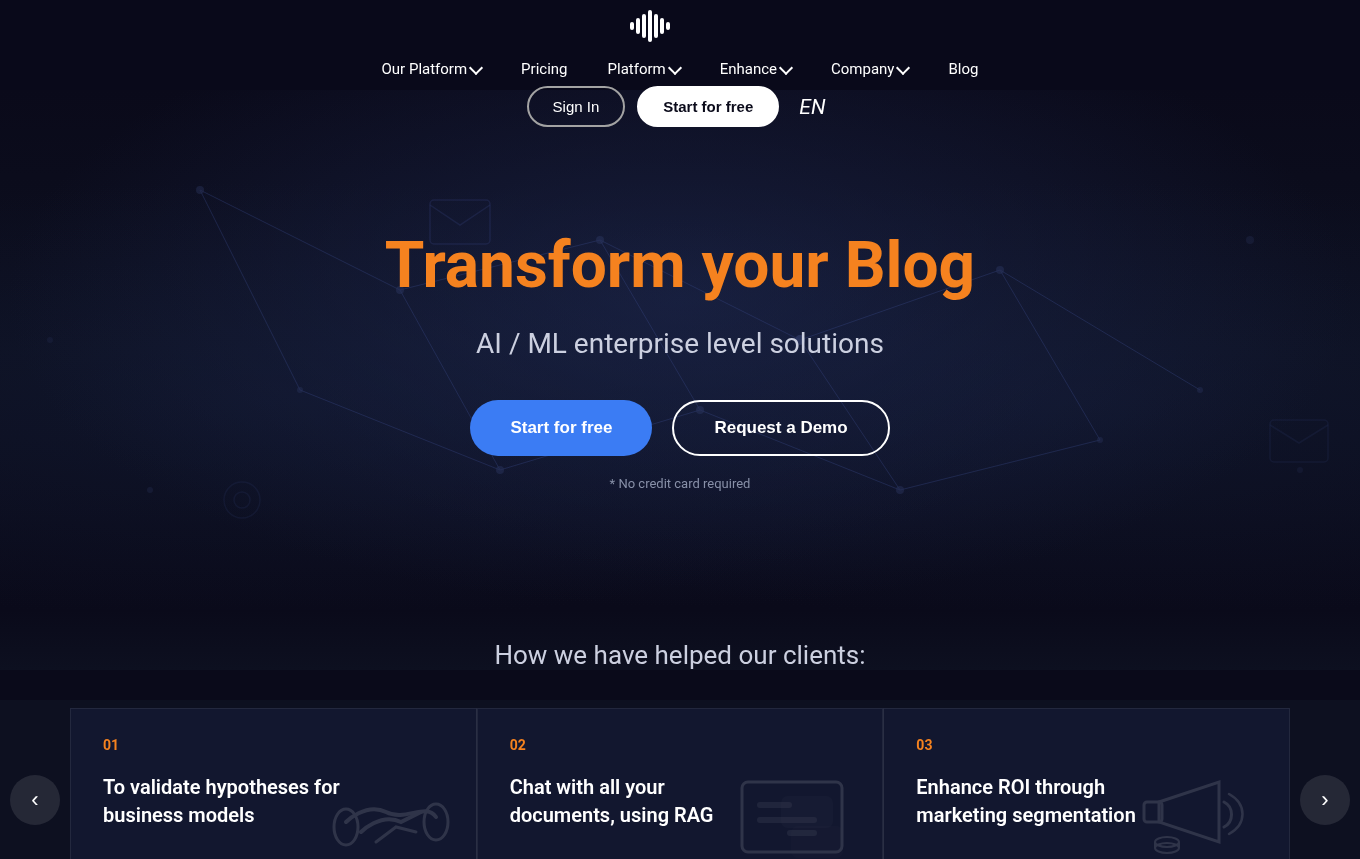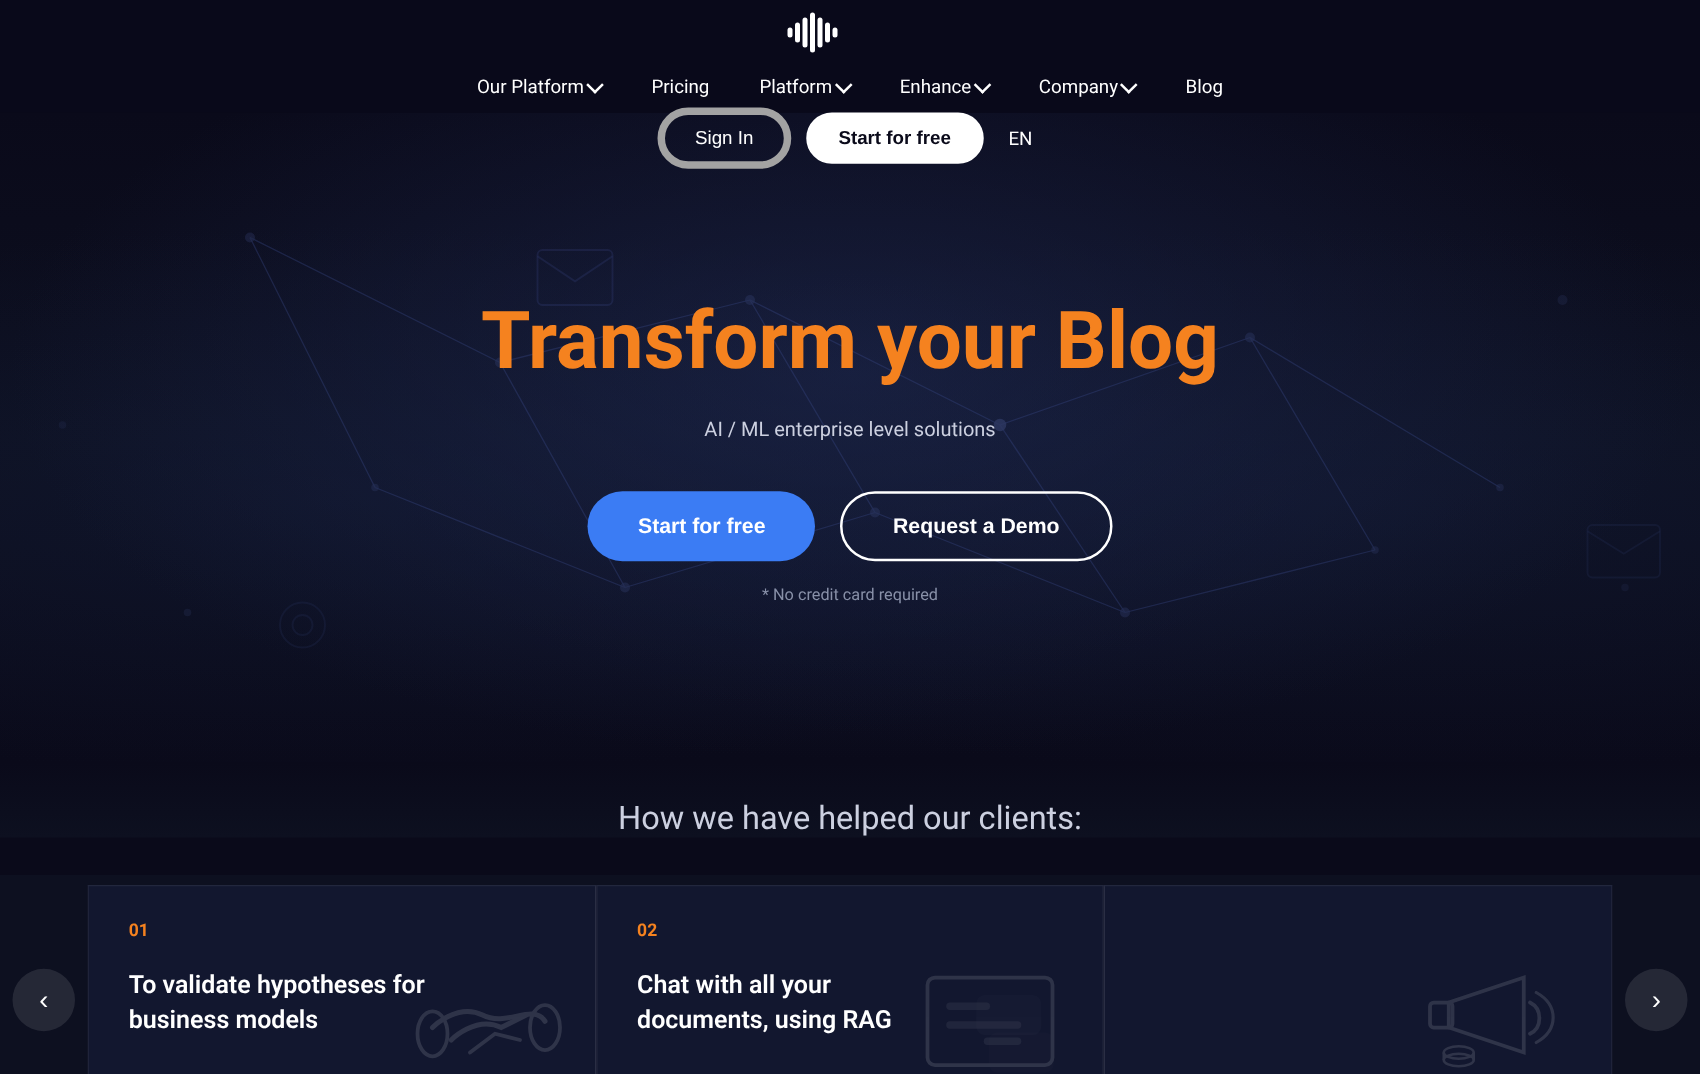--- a/index.html
+++ b/index.html
@@ -60,44 +60,45 @@
       transform: rotate(45deg);
       margin-top: -3px;
     }
     .nav-right {
       display: flex;
       align-items: center;
       gap: 12px;
     }
     .btn-signin {
       padding: 10px 24px;
-      border: 6px solid #a3a3a3;
+      border: 2px solid #a3a3a3;
       border-radius: 25px;
       background: transparent;
       color: #fff;
       font-size: 15px;
       cursor: pointer;
       white-space: nowrap;
     }
     .btn-start {
       padding: 10px 24px;
       border: 2px solid #fff;
       border-radius: 25px;
       background: #fff;
       color: #0a0a1a;
       font-size: 15px;
       font-weight: 600;
       cursor: pointer;
       white-space: nowrap;
     }
     .lang-btn {
       color: #fff;
-      font-size: 15px;
+      font-size: 21px;
       cursor: pointer;
       padding: 4px 8px;
+      font-style: italic;
     }
 
     
     .hero {
       position: relative;
       width: 100%;
       min-height: 520px;
       display: flex;
       flex-direction: column;
       align-items: center;
@@ -131,21 +132,21 @@
       max-width: 800px;
     }
     .hero-title {
       font-size: 64px;
       font-weight: 700;
       color: #f5821f;
       line-height: 1.15;
       margin-bottom: 24px;
     }
     .hero-subtitle {
-      font-size: 16px;
+      font-size: 28px;
       color: #ccd0e0;
       margin-bottom: 40px;
       font-weight: 400;
     }
     .hero-buttons {
       display: flex;
       gap: 20px;
       justify-content: center;
       margin-bottom: 20px;
     }
@@ -397,20 +398,22 @@
         <rect x="25" y="30" width="35" height="6" rx="3" fill="white" opacity="0.5"></rect>
         <rect x="25" y="45" width="60" height="6" rx="3" fill="white" opacity="0.5"></rect>
         <rect x="55" y="58" width="30" height="6" rx="3" fill="white" opacity="0.5"></rect>
 
         <rect x="50" y="25" width="50" height="30" rx="6" fill="white" opacity="0.15" stroke="white" stroke-width="2"></rect>
         <rect x="60" y="55" width="50" height="30" rx="6" fill="white" opacity="0.1" stroke="white" stroke-width="2"></rect>
       </svg>
     </div>
 
     <div class="card">
+      <div class="card-num">03</div>
+      <div class="card-text">Enhance ROI through marketing segmentation</div>
 
       <svg class="card-bg-icon" width="140" height="110" viewBox="0 0 140 110" fill="none" xmlns="http://www.w3.org/2000/svg">
 
         <path d="M30 40 L90 20 L90 80 L30 60 Z" stroke="white" stroke-width="3" fill="none"></path>
 
         <rect x="15" y="40" width="18" height="20" rx="3" stroke="white" stroke-width="3" fill="none"></rect>
 
         <path d="M95 40 C105 45 105 60 95 65" stroke="white" stroke-width="3" stroke-linecap="round" fill="none"></path>
         <path d="M100 32 C118 42 118 62 100 72" stroke="white" stroke-width="2.5" stroke-linecap="round" fill="none"></path>
 

